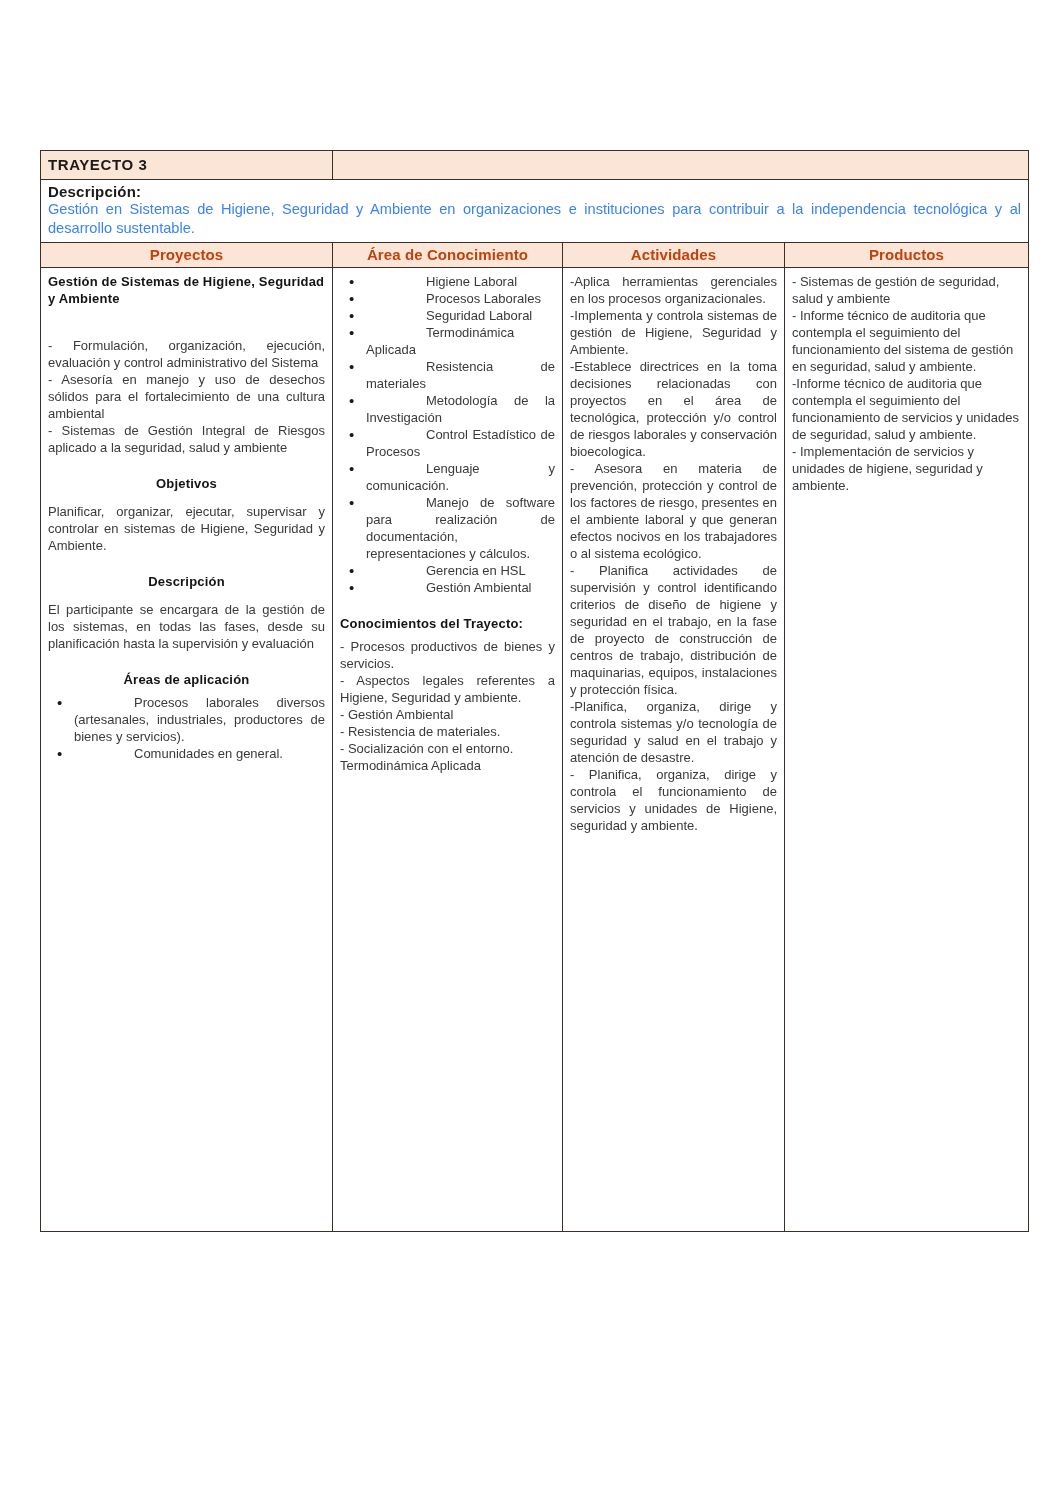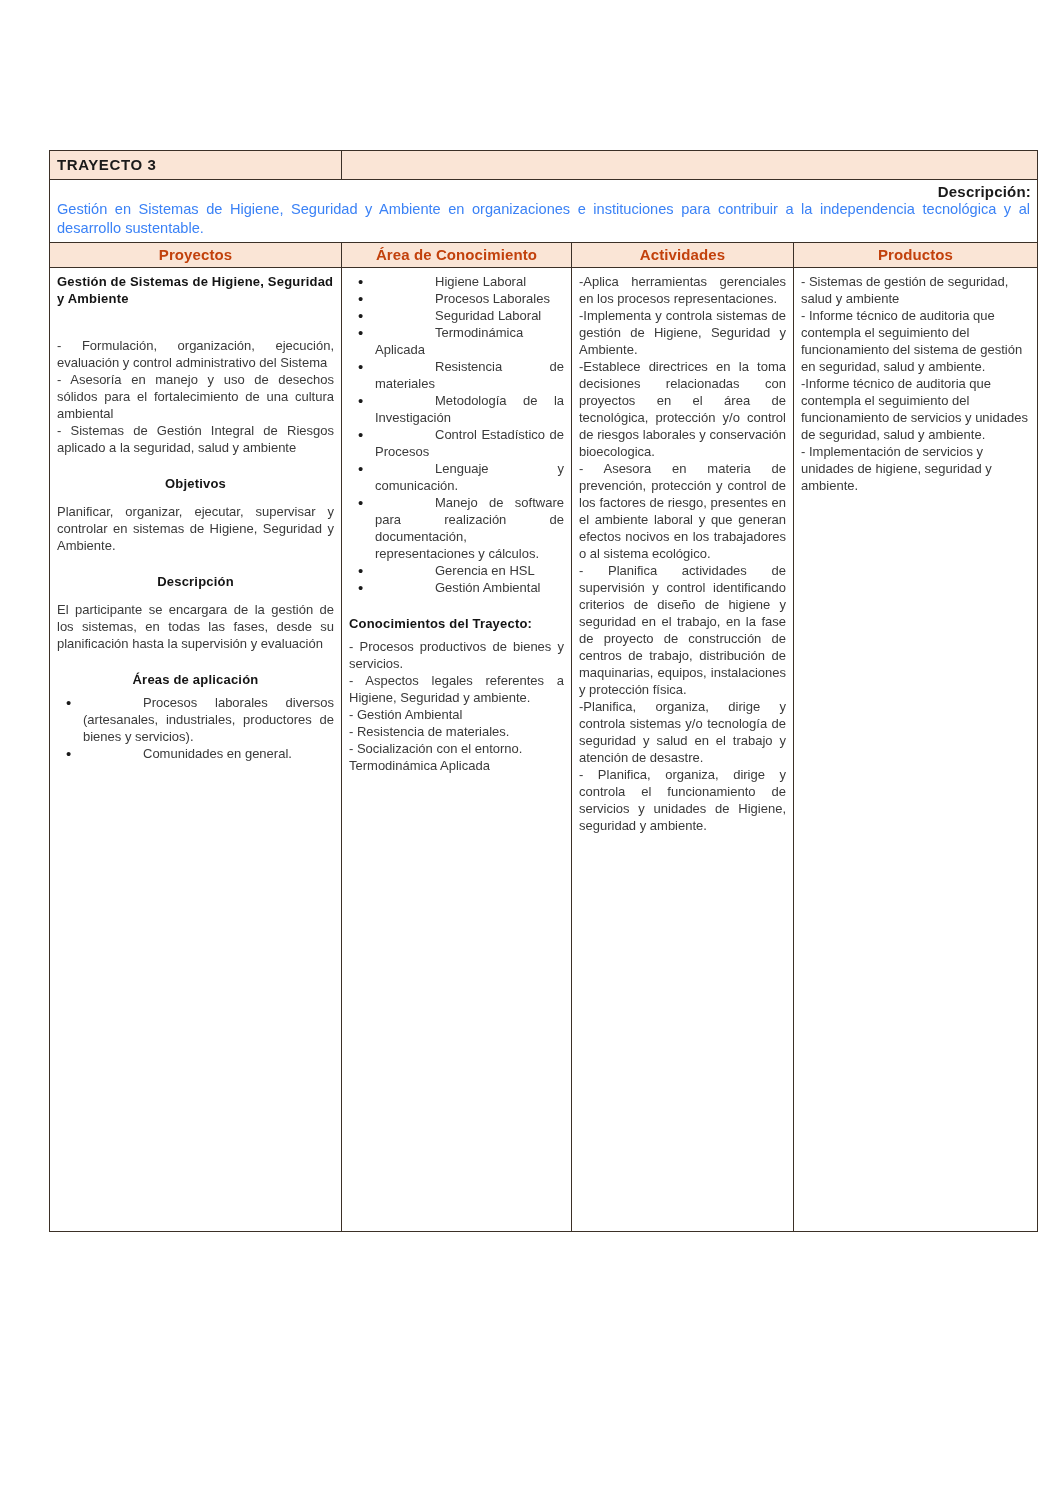--- a/index.html
+++ b/index.html
@@ -29,21 +29,21 @@
     top: 124px;
     width: 990px;
     text-align: center;
     font-size: 17.5px;
     font-weight: bold;
     letter-spacing: -0.1px;
     color: #1a1a1a;
   }
   table.main {
     position: absolute;
-    left: 49px;
+    left: 40px;
     top: 150px;
     width: 988px;
     border-collapse: collapse;
     table-layout: fixed;
   }
   table.main td {
     border: 1.3px solid #3b3027;
     vertical-align: top;
     padding: 0;
   }
@@ -57,21 +57,20 @@
     color: #1a1a1a;
     padding: 5px 6px 6px 7px;
   }
   
   .desc-label {
     font-size: 15px;
     font-weight: bold;
     color: #1a1a1a;
     padding: 3px 6px 0px 7px;
     letter-spacing: 0.2px;
-    text-align: right;
   }
   .desc-body {
     font-size: 14.6px;
     color: #3b82f6;
     text-align: justify;
     text-align-last: left;
     padding: 0px 7px 4px 7px;
     line-height: 1.30;
   }
   
@@ -239,21 +238,21 @@
             <p>- Aspectos legales referentes a Higiene, Seguridad y ambiente.</p>
             <p class="nojust">- Gestión Ambiental</p>
             <p>- Resistencia de materiales.</p>
             <p>- Socialización con el entorno.</p>
             <p class="nojust">Termodinámica Aplicada</p>
           </div>
         </td>
 
         <td>
           <div class="body-cell">
-            <p>-Aplica herramientas gerenciales en los procesos representaciones.</p>
+            <p>-Aplica herramientas gerenciales en los procesos organizacionales.</p>
             <p>-Implementa y controla sistemas de gestión de Higiene, Seguridad y Ambiente.</p>
             <p>-Establece directrices en la toma decisiones relacionadas con proyectos en el área de tecnológica, protección y/o control de riesgos laborales y conservación bioecologica.</p>
             <p>- Asesora en materia de prevención, protección y control de los factores de riesgo, presentes en el ambiente laboral y que generan efectos nocivos en los trabajadores o al sistema ecológico.</p>
             <p>- Planifica actividades de supervisión y control identificando criterios de diseño de higiene y seguridad en el trabajo, en la fase de proyecto de construcción de centros de trabajo, distribución de maquinarias, equipos, instalaciones y protección física.</p>
             <p>-Planifica, organiza, dirige y controla sistemas y/o tecnología  de seguridad y salud en el trabajo y atención de desastre.</p>
             <p>-  Planifica, organiza, dirige y controla el funcionamiento de servicios y unidades de Higiene, seguridad y ambiente.</p>
           </div>
         </td>
 
         <td>

